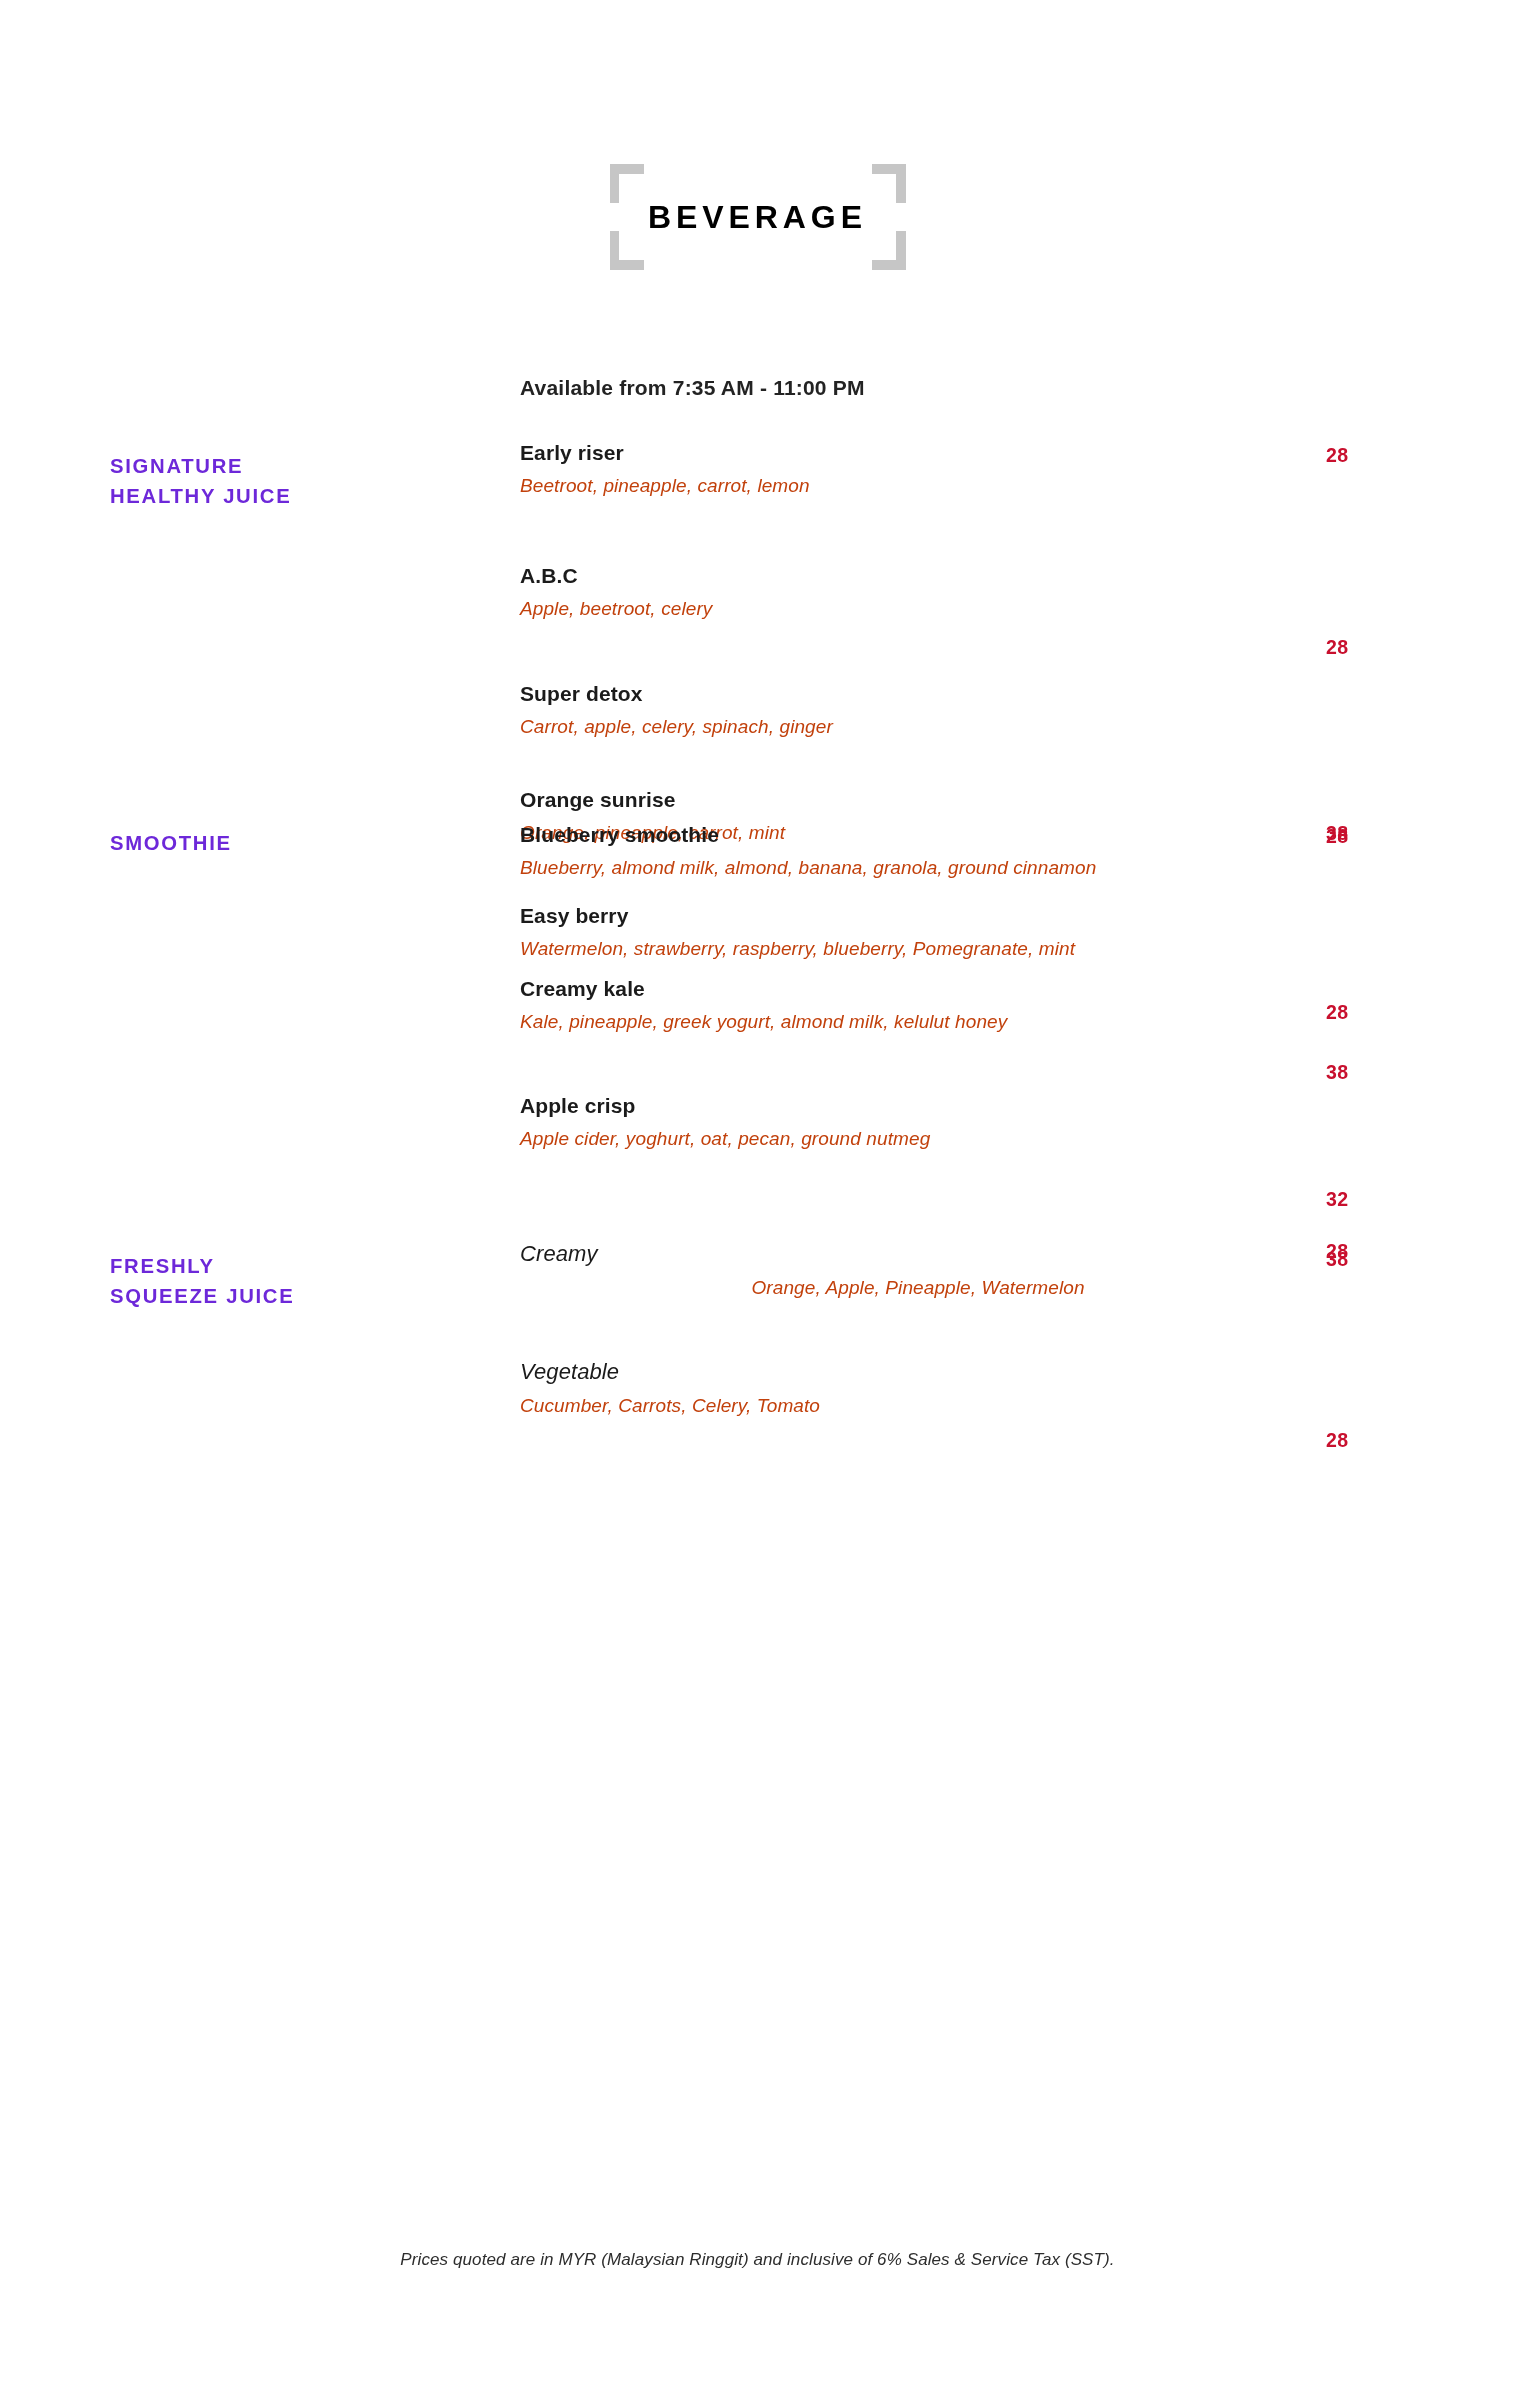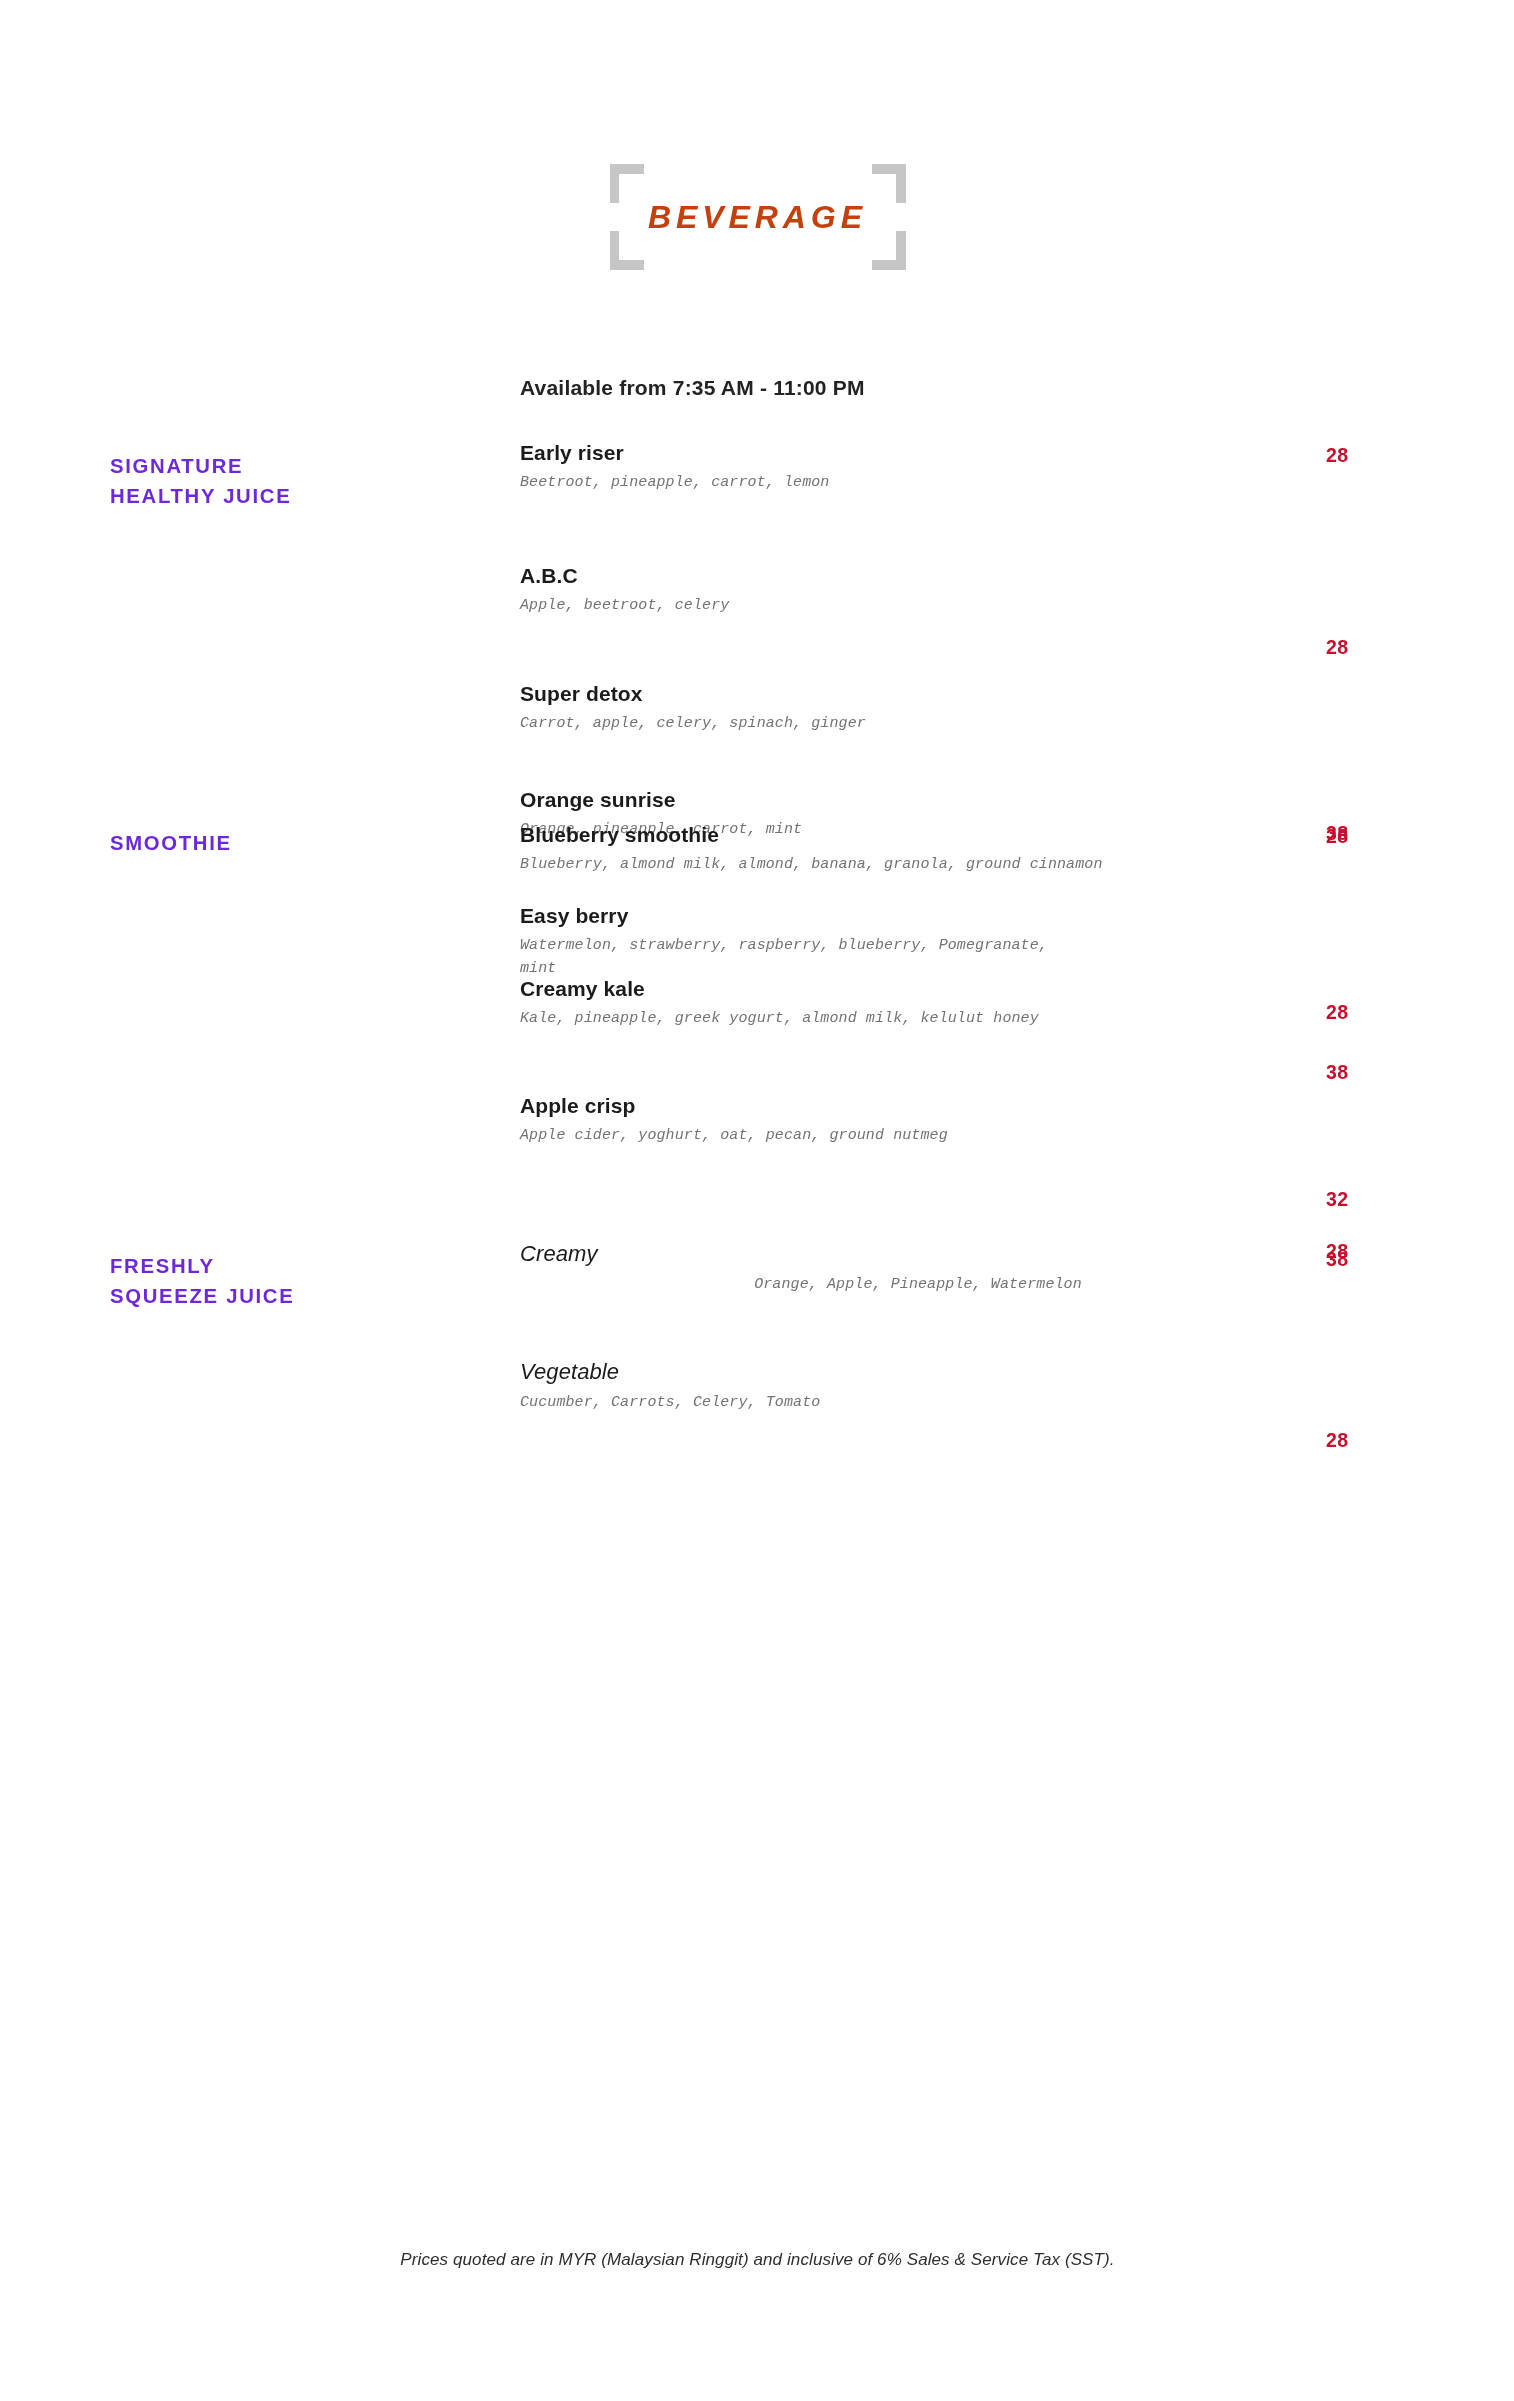--- a/index.html
+++ b/index.html
@@ -58,24 +58,23 @@
   
   .bracket.left .arm.vtop  { left: 0; top: 0;    width: 9.7px; height: 39px; }
   .bracket.left .arm.vbot  { left: 0; bottom: 0; width: 9.7px; height: 39px; }
   .bracket.right .arm.vtop { right: 0; top: 0;    width: 9.7px; height: 39px; }
   .bracket.right .arm.vbot { right: 0; bottom: 0; width: 9.7px; height: 39px; }
 
   .menu-title {
     font-size: 32px;
     font-weight: bold;
     letter-spacing: 4.9px;
-    color: #c2410c;
+    color: #000000;
     white-space: nowrap;
     line-height: 1;
-    font-style: italic;
   }
 
   
   .availability {
     position: absolute;
     left: 520px;
     top: 376px;
     font-size: 21px;
     font-weight: bold;
     color: #232323;
@@ -118,27 +117,26 @@
     color: #1b1b1b;
     line-height: 1.25;
     letter-spacing: 0.1px;
   }
   .item-name.italic {
     font-weight: normal;
     font-style: italic;
     font-size: 22px;
   }
   .item-desc {
-    font-size: 15px;
+    font-size: 19px;
     font-style: italic;
-    color: #737373;
+    color: #c2410c;
     line-height: 1.48;
     margin-top: 6.2px;
     letter-spacing: 0.1px;
-    font-family: Liberation Mono, monospace;
   }
   .item-price {
     position: absolute;
     left: 806px;
     width: 106px;
     text-align: left;
     font-size: 19.5px;
     font-weight: bold;
     color: #c8102e;
     letter-spacing: 0.4px;

